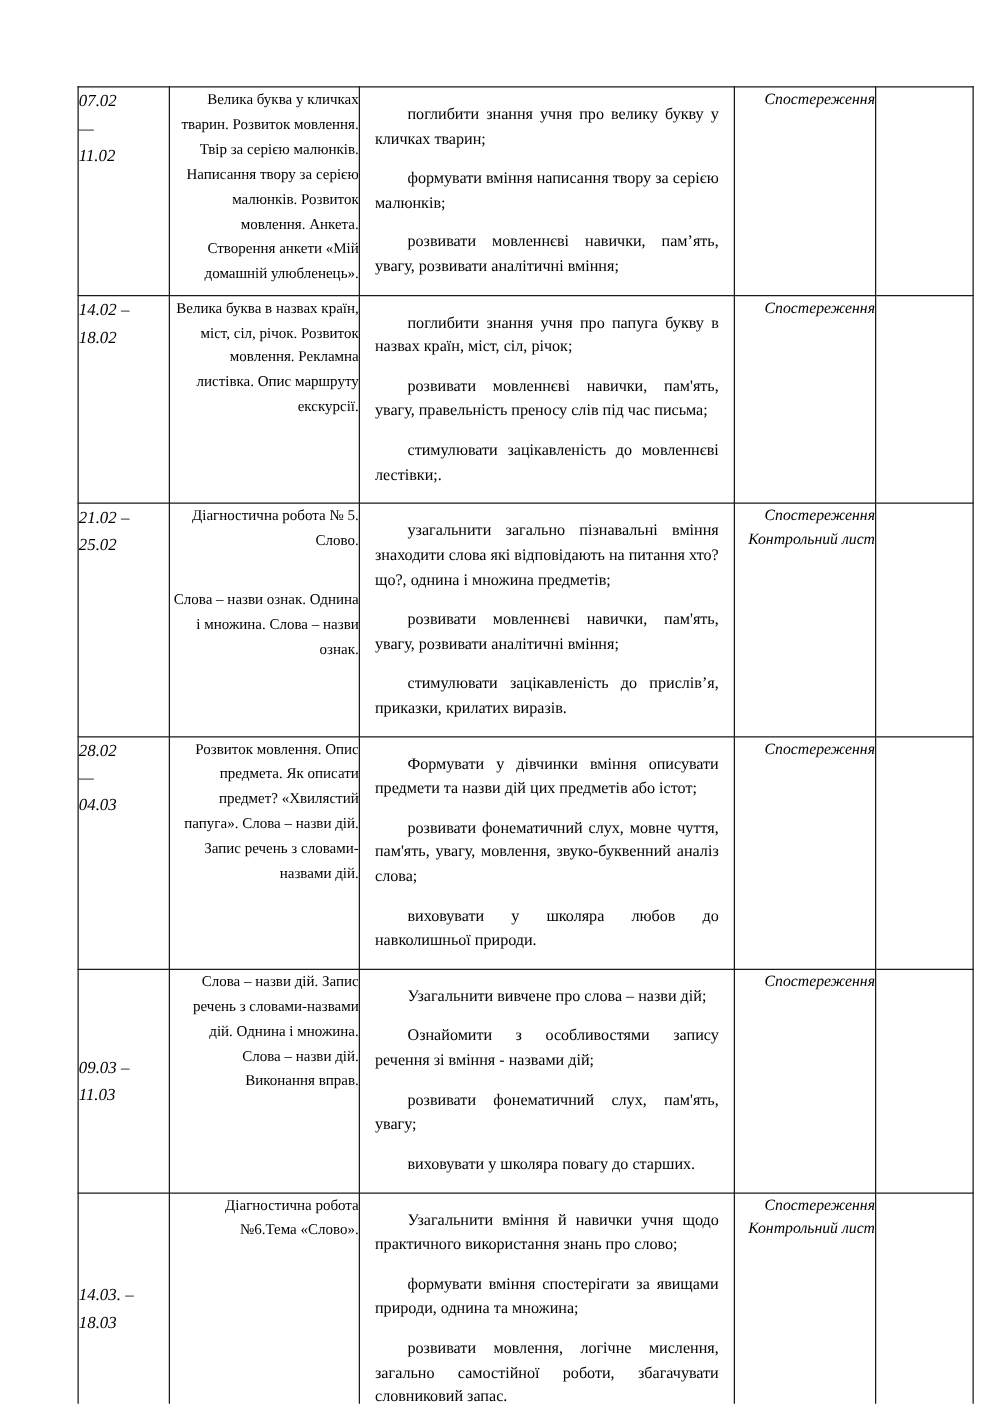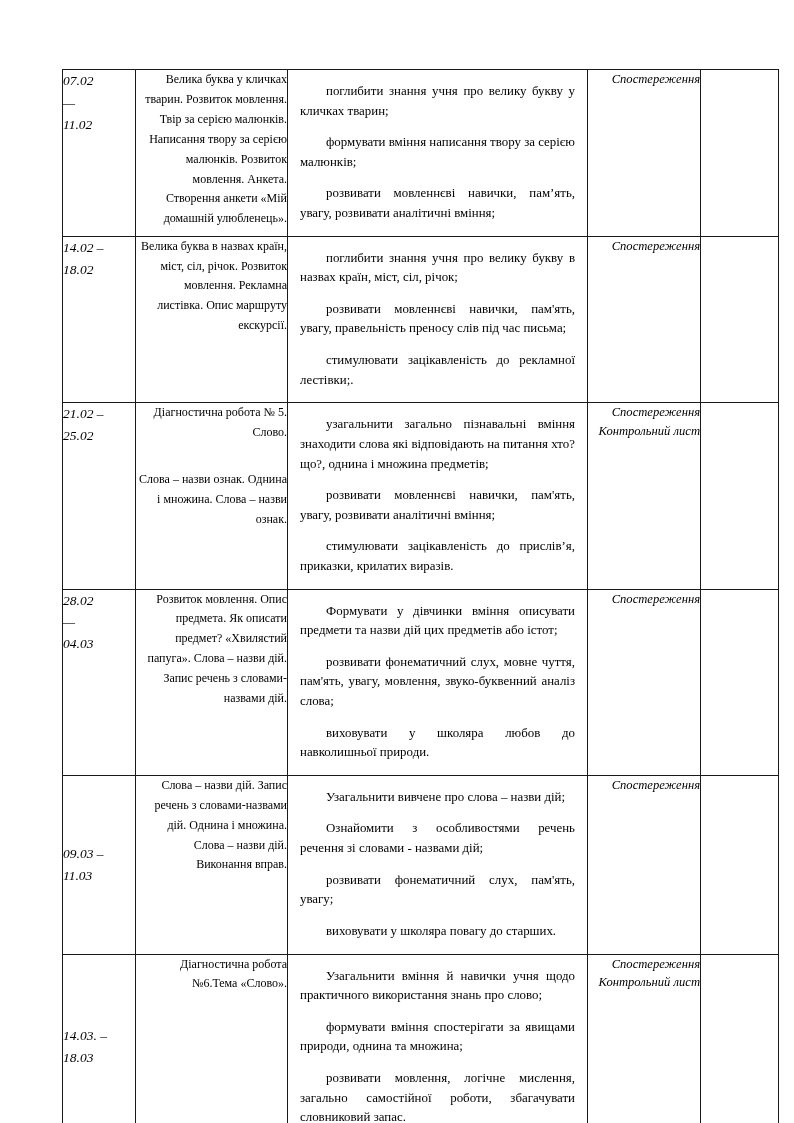--- a/index.html
+++ b/index.html
@@ -119,23 +119,23 @@
         <td class="cell-note"></td>
       </tr>
 
       <tr>
         <td class="cell-period">14.02 –
 18.02</td>
         <td class="cell-content">
           <p>Велика буква в назвах країн, міст, сіл, річок. Розвиток мовлення. Рекламна листівка. Опис маршруту екскурсії.</p>
         </td>
         <td class="cell-goals">
-          <p>поглибити знання учня про велику букву в назвах країн, міст, сіл, річок;</p>
+          <p>поглибити знання учня про папуга букву в назвах країн, міст, сіл, річок;</p>
           <p>розвивати мовленнєві навички, пам'ять, увагу, правельність преносу слів під час письма;</p>
-          <p>стимулювати зацікавленість до рекламної лестівки;.</p>
+          <p>стимулювати зацікавленість до мовленнєві лестівки;.</p>
         </td>
         <td class="cell-control">
           <div>Спостереження</div>
         </td>
         <td class="cell-note"></td>
       </tr>
 
       <tr>
         <td class="cell-period">21.02 –
 25.02</td>
@@ -174,21 +174,21 @@
       </tr>
 
       <tr>
         <td class="cell-period mid">09.03 –
 11.03</td>
         <td class="cell-content">
           <p>Слова – назви дій. Запис речень з словами-назвами дій. Однина і множина. Слова – назви дій. Виконання вправ.</p>
         </td>
         <td class="cell-goals">
           <p>Узагальнити вивчене про слова – назви дій;</p>
-          <p>Ознайомити з особливостями речень речення зі словами - назвами дій;</p>
+          <p>Ознайомити з особливостями запису речення зі вміння - назвами дій;</p>
           <p>розвивати фонематичний слух, пам'ять, увагу;</p>
           <p>виховувати у школяра повагу до старших.</p>
         </td>
         <td class="cell-control">
           <div>Спостереження</div>
         </td>
         <td class="cell-note"></td>
       </tr>
 
       <tr>

